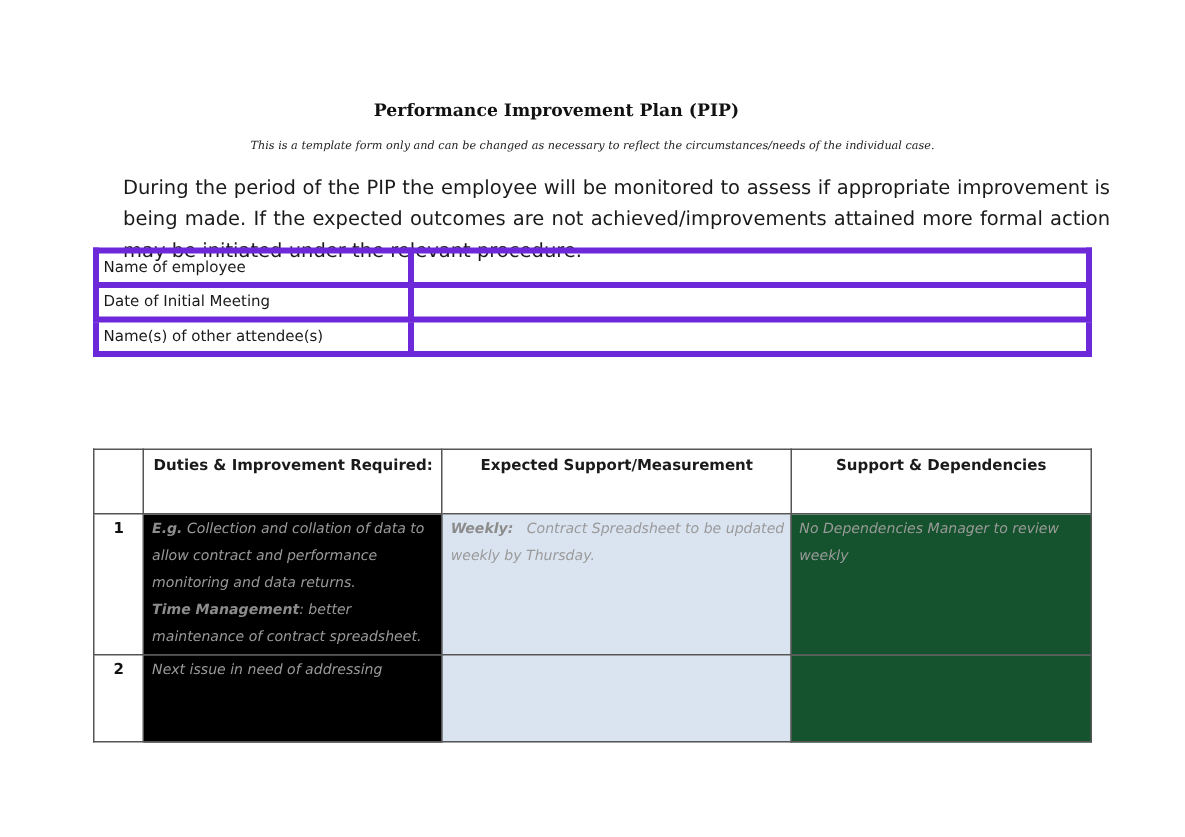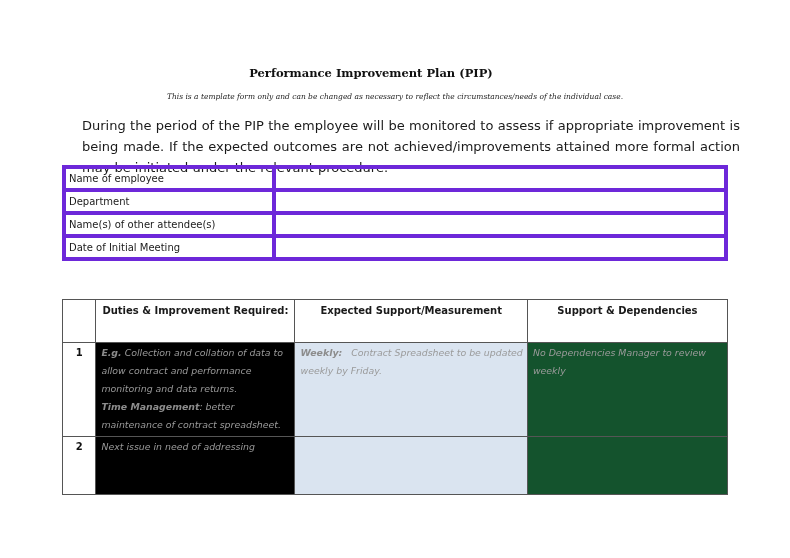--- a/index.html
+++ b/index.html
@@ -123,50 +123,46 @@
 <div class="subtitle">This is a template form only and can be changed as necessary to reflect the circumstances/needs of the individual case.</div>
 <div class="intro">During the period of the PIP the employee will be monitored to assess if appropriate improvement is being made. If the expected outcomes are not achieved/improvements attained more formal action may be initiated under the relevant procedure.</div>
 
 <table class="info-table">
   <tbody>
       <tr>
     <td class="label">Name of employee</td>
     <td class="value"></td>
   </tr>
   <tr>
-    <td class="label">Department</td>
+    <td class="label">Date of Initial Meeting</td>
     <td class="value"></td>
   </tr>
   <tr>
     <td class="label">Name(s) of other attendee(s)</td>
-    <td class="value"></td>
-  </tr>
-  <tr>
-    <td class="label">Date of Initial Meeting</td>
     <td class="value"></td>
   </tr>
 </tbody>
   </table>
 
 <table class="plan-table">
   <tbody>
       <tr>
     <th class="num-col"></th>
     <th class="duties-col">Duties &amp; Improvement Required:</th>
     <th class="outcome-col">Expected Support/Measurement</th>
     <th class="support-col">Support &amp; Dependencies</th>
   </tr>
   <tr class="row1">
     <td class="num">1</td>
     <td class="cell green">
       <span class="em-label">E.g.</span><span> Collection and collation of data to allow contract and performance monitoring and data returns.</span><br>
       <span class="em-label">Time Management</span><span>: better maintenance of contract spreadsheet.</span>
     </td>
     <td class="cell blue">
-      <span class="em-label">Weekly:</span><span style="white-space: pre-wrap;">   Contract Spreadsheet to be updated weekly by Friday.</span>
+      <span class="em-label">Weekly:</span><span style="white-space: pre-wrap;">   Contract Spreadsheet to be updated weekly by Thursday.</span>
     </td>
     <td class="cell pink">
       <span>No Dependencies Manager to review weekly</span>
     </td>
   </tr>
   <tr class="row2">
     <td class="num">2</td>
     <td class="cell green">
       <span>Next issue in need of addressing</span>
     </td>

